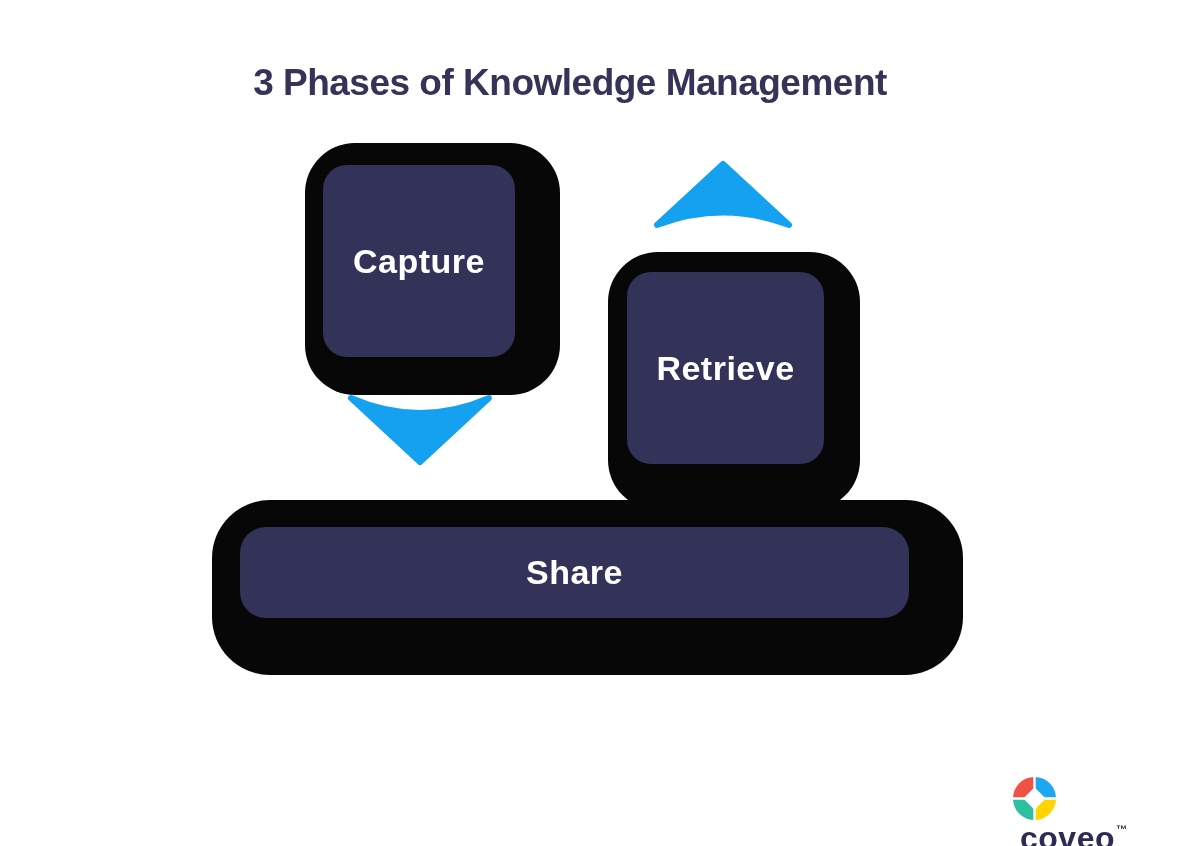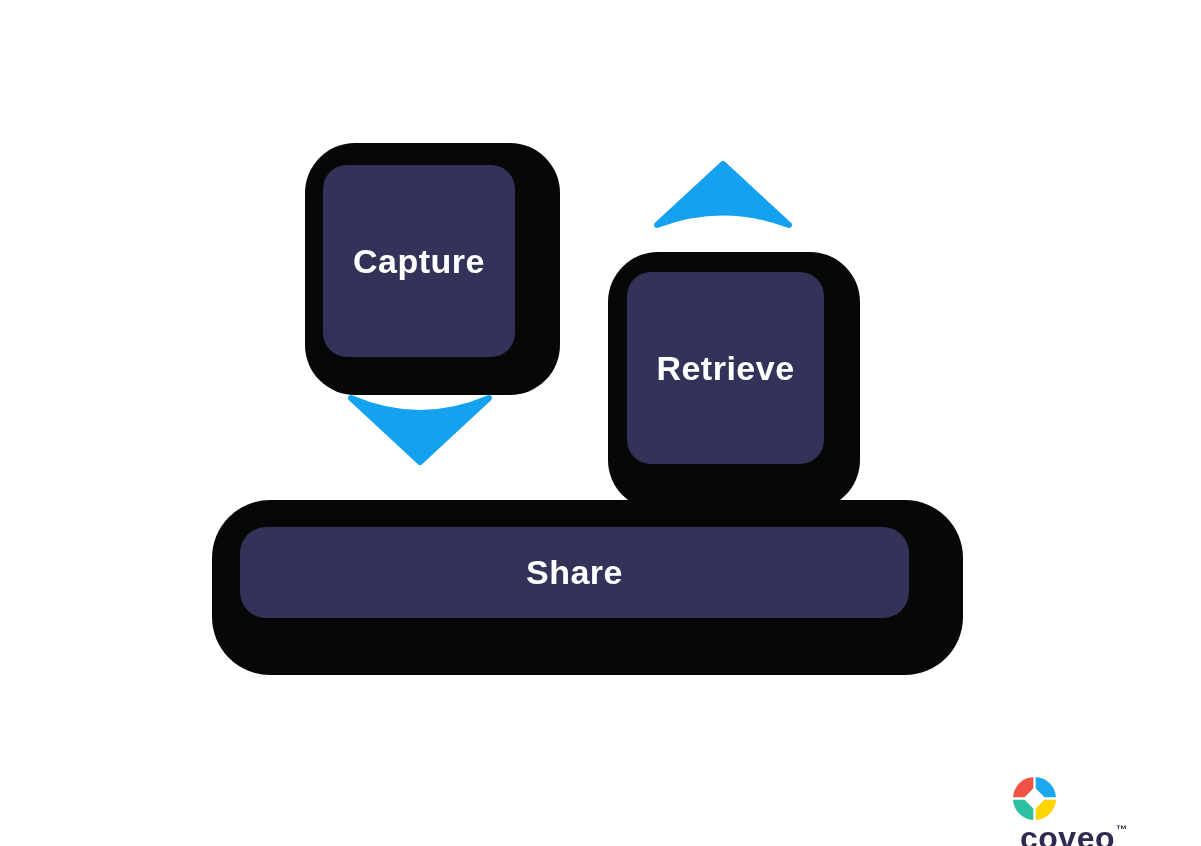--- a/index.html
+++ b/index.html
@@ -81,20 +81,21 @@
     color: #2E2B52;
     vertical-align: 16px;
     margin-left: 1px;
   }
 </style>
 </head>
 <body>
 
 <div class="canvas">
 
+  <div class="diagram-title">3 Phases of Knowledge Management</div>
 
   <div class="keycap keycap-capture">
     <div class="face">Capture</div>
   </div>
 
   <div class="keycap keycap-share">
     <div class="face">Share</div>
   </div>
 
   <div class="keycap keycap-retrieve">

